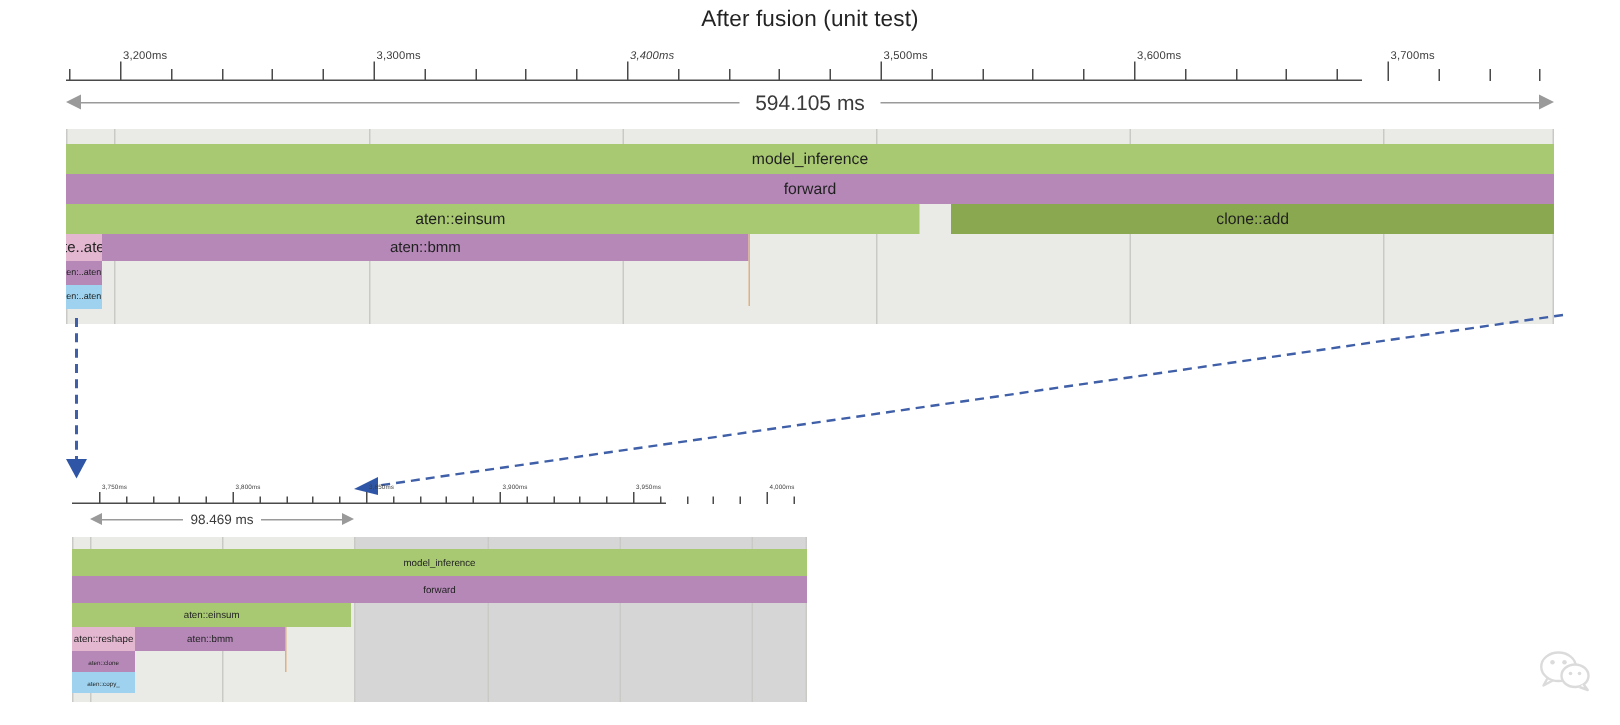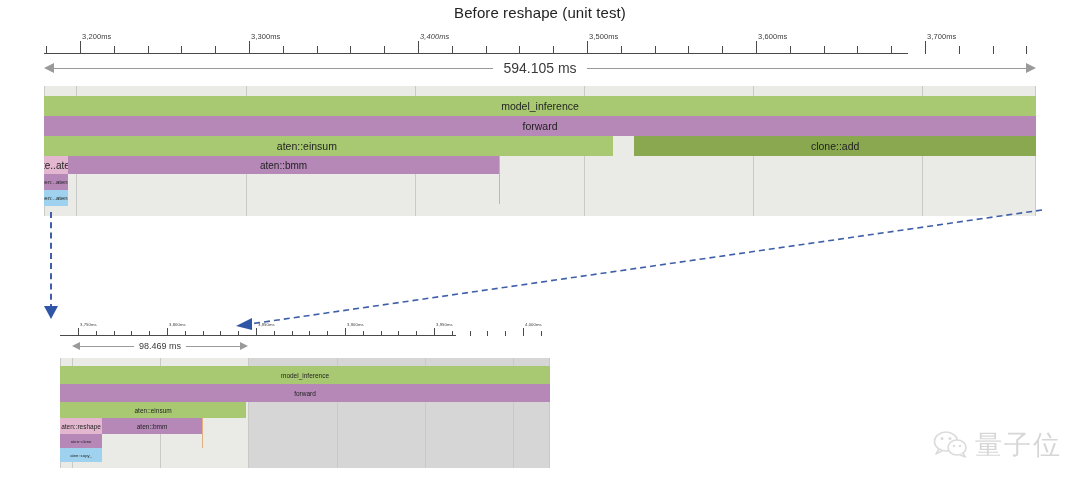--- a/index.html
+++ b/index.html
@@ -102,21 +102,21 @@
     color:#7a7a7a;
     letter-spacing:2px;
     font-family:"DejaVu Sans",sans-serif;
   }
 </style>
 </head>
 <body>
 
 <div class="stage">
 
-  <div class="section-title" id="title-before">Before reshape (unit test)</div>
+  <div class="section-title" id="title-before">After fusion (unit test)</div>
 
   <div class="panel" id="panel-before" style="left:44px;top:32px;width:864px;height:184px;">
 
     <div class="ruler" id="ruler-before" style="height:22px;">
       <div class="baseline"></div>
     <div class="tick major" style="left: 36px; height: 13px;"></div>
         <div class="tick-label" style="left: 38px; top: 0px; font-size: 7.5px;">3,200ms</div>
         <div class="tick minor" style="left: 69.8px; height: 8px;"></div>
         <div class="tick minor" style="left: 103.6px; height: 8px;"></div>
         <div class="tick minor" style="left: 137.4px; height: 8px;"></div>
@@ -197,21 +197,21 @@
 
   <div class="dash-v" id="conn-v" style="left:50px;top:212px;height:98px;"></div>
   <div class="arrow-down" id="conn-v-arrow" style="left:44px;top:306px;"></div>
 
   <svg id="conn-diag" class="dash-diag" width="810" height="120" style="left:236px;top:208px;">
     <line x1="806" y1="2" x2="14" y2="116" stroke="#3f5fa8" stroke-width="1.6" stroke-dasharray="6,4"></line>
     <polygon points="0,118 16,110 16,122" fill="#2f56a6"></polygon>
   </svg>
 
 
-  <div class="panel" id="panel-after" style="left:60px;top:322px;width:396px;height:148px;">
+  <div class="panel" id="panel-after" style="left:48px;top:322px;width:396px;height:148px;">
 
     <div class="ruler" id="ruler-after" style="height:14px;">
       <div class="baseline"></div>
     <div class="tick major" style="left: 18px; height: 8px;"></div>
         <div class="tick-label" style="left: 20px; top: 0px; font-size: 4.2px;">3,750ms</div>
         <div class="tick minor" style="left: 35.8px; height: 5px;"></div>
         <div class="tick minor" style="left: 53.6px; height: 5px;"></div>
         <div class="tick minor" style="left: 71.4px; height: 5px;"></div>
         <div class="tick minor" style="left: 89.2px; height: 5px;"></div>
         <div class="tick major" style="left: 107px; height: 8px;"></div>
@@ -288,16 +288,15 @@
     <svg width="36" height="30" viewBox="0 0 36 30">
       <ellipse cx="13" cy="11.5" rx="11.5" ry="9.5" fill="none" stroke="#8c8c8c" stroke-width="1.6"></ellipse>
       <path d="M6,18.5 L3,24 L9.5,20.5" fill="none" stroke="#8c8c8c" stroke-width="1.6" stroke-linejoin="round"></path>
       <circle cx="9" cy="8.5" r="1.5" fill="#8c8c8c"></circle>
       <circle cx="17" cy="8.5" r="1.5" fill="#8c8c8c"></circle>
       <ellipse cx="24" cy="17.5" rx="9" ry="7.5" fill="#ffffff" stroke="#8c8c8c" stroke-width="1.6"></ellipse>
       <path d="M29.5,23 L32.5,27 L27,25" fill="#ffffff" stroke="#8c8c8c" stroke-width="1.6" stroke-linejoin="round"></path>
       <circle cx="21" cy="16" r="1.2" fill="#8c8c8c"></circle>
       <circle cx="27" cy="16" r="1.2" fill="#8c8c8c"></circle>
     </svg>
-    <span class="wm-text">量子位</span>
   </div>
 
 </div>
 
 </body></html>

